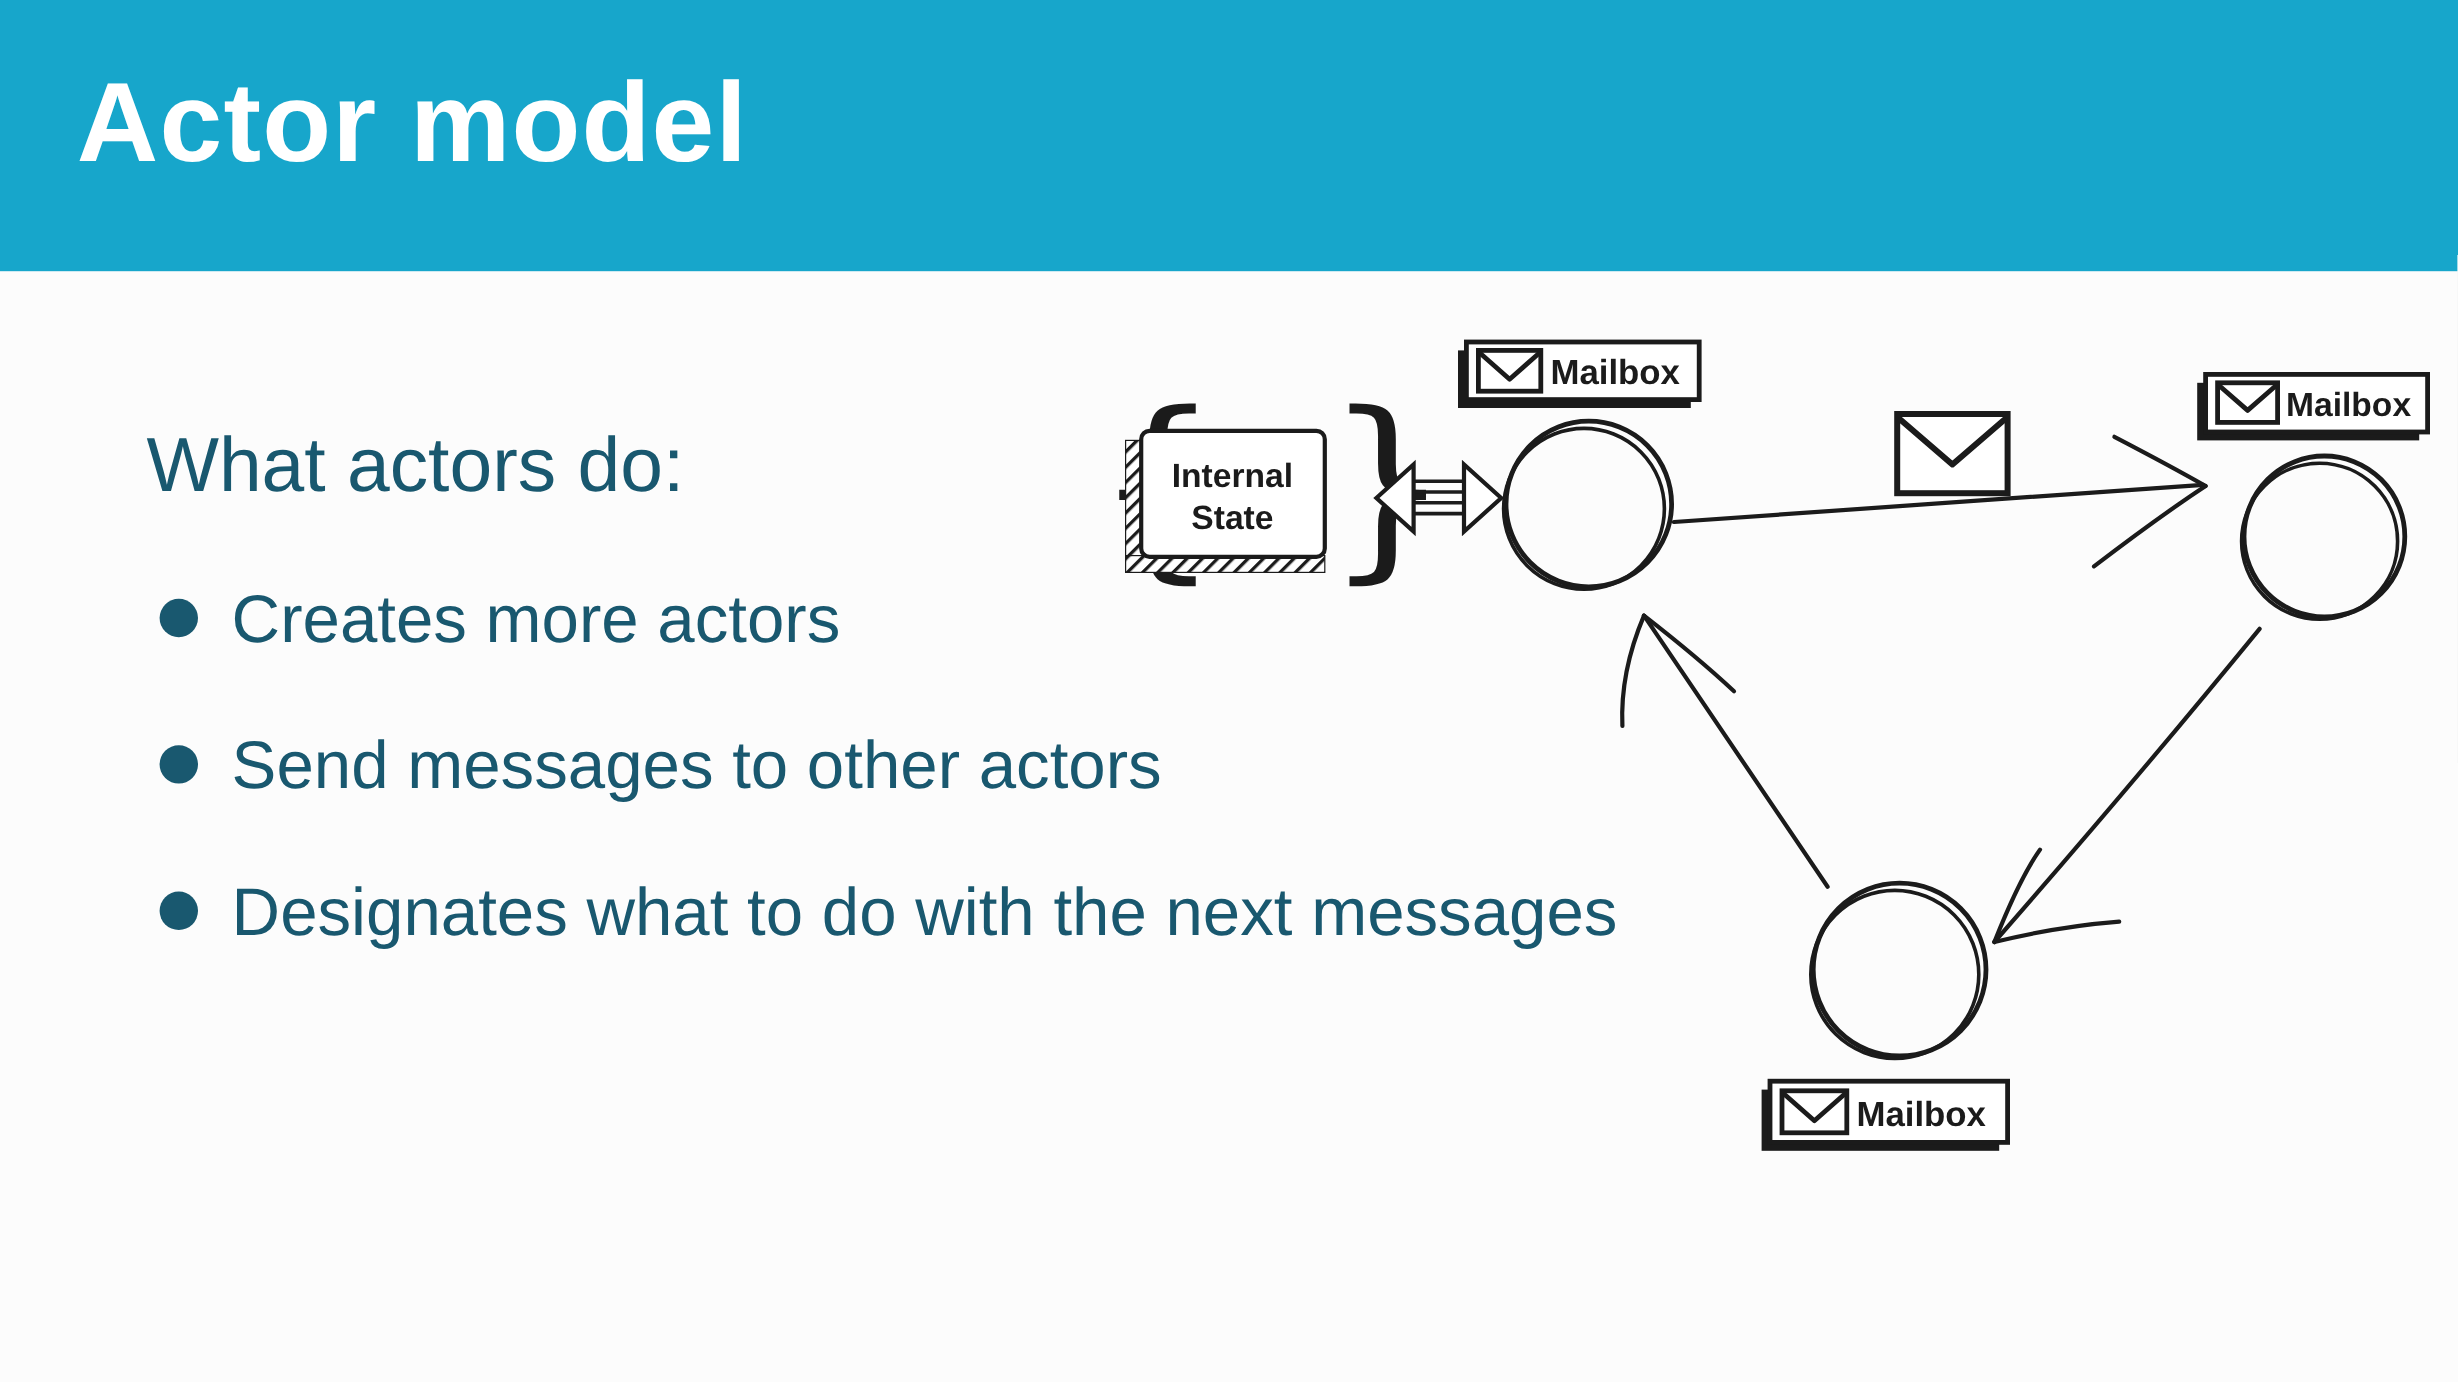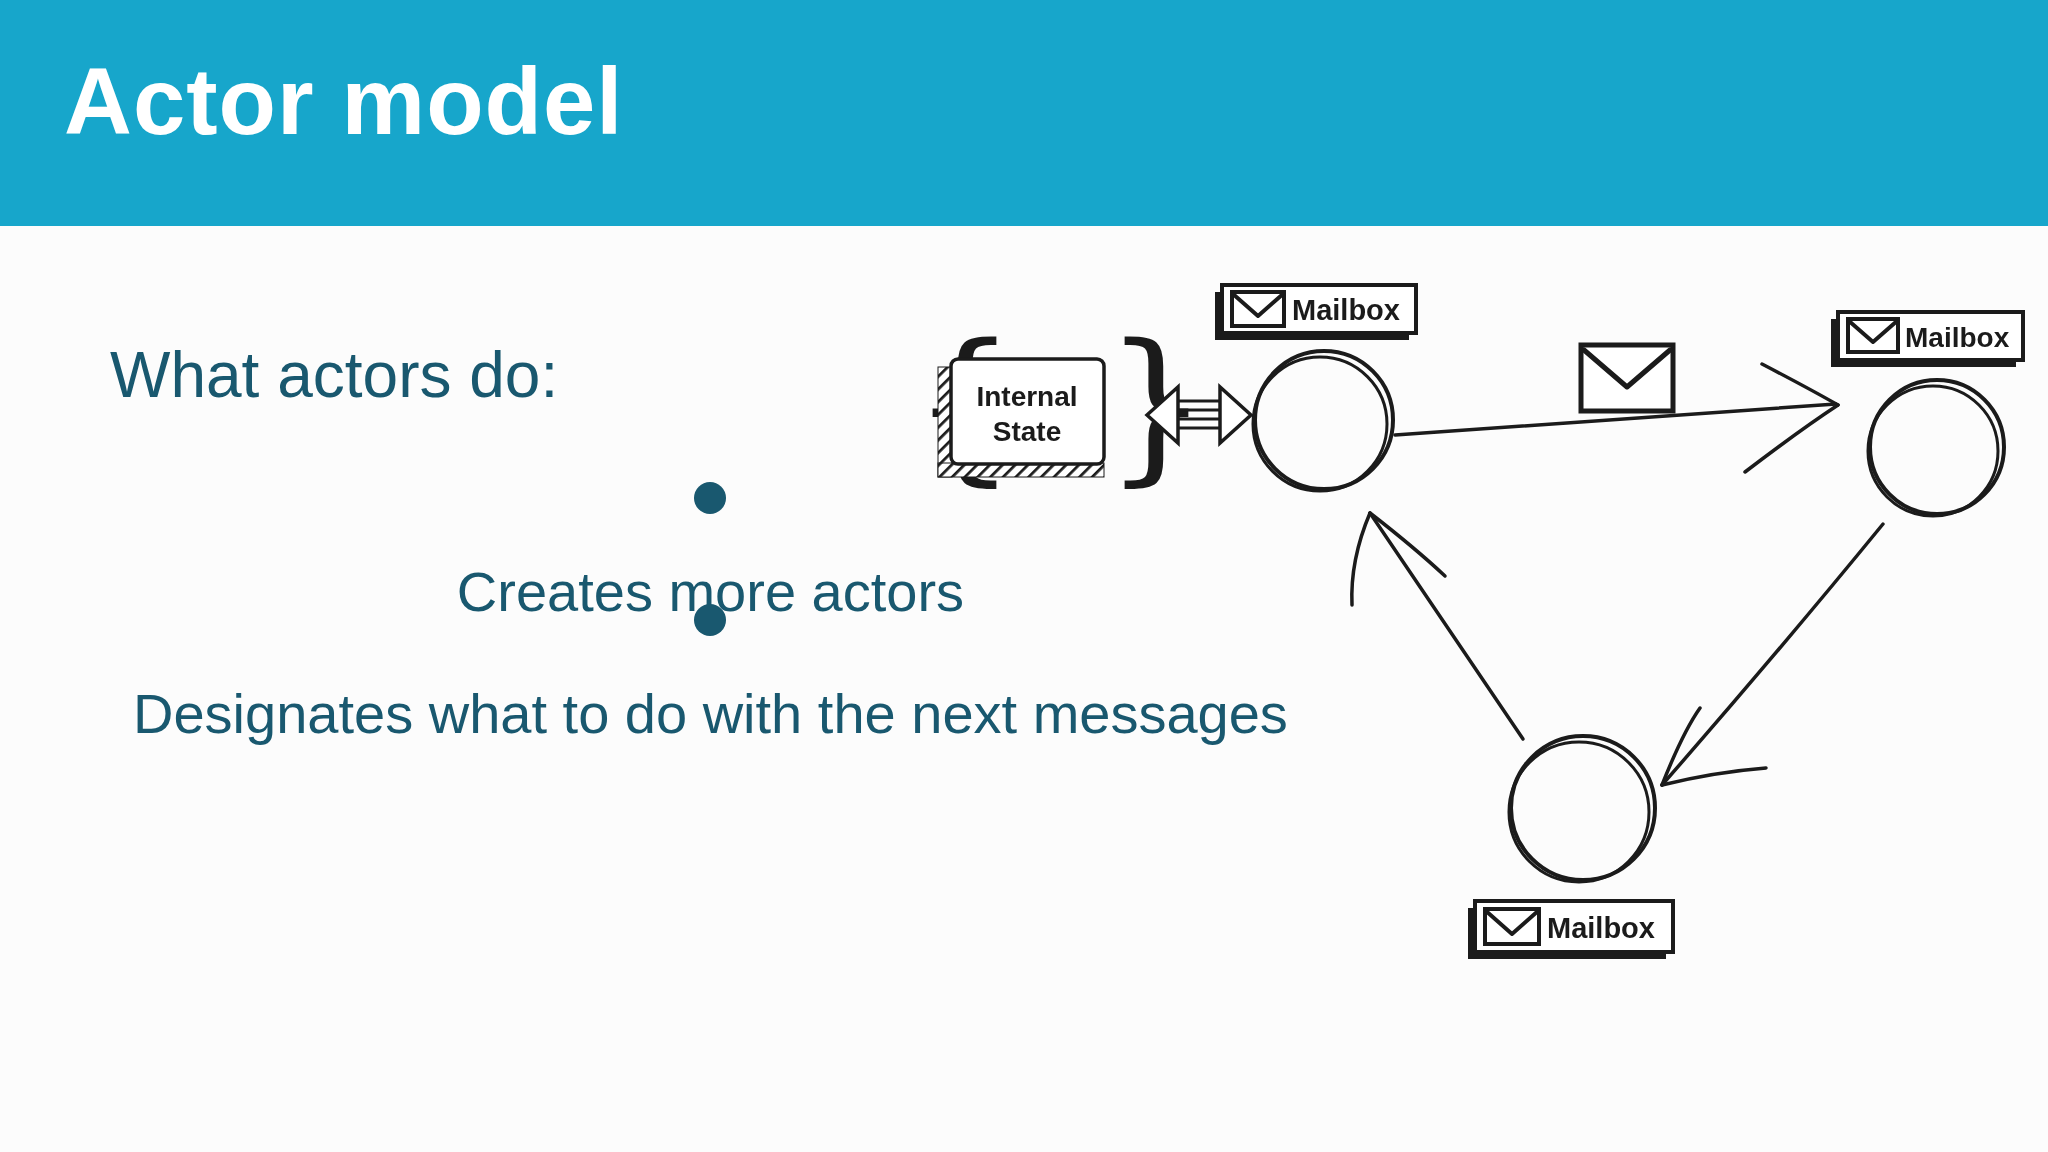--- a/index.html
+++ b/index.html
@@ -36,43 +36,42 @@
     margin:0;
     font-size:94px;
     font-weight:700;
     letter-spacing:1px;
     color:var(--title-text);
   }
   .heading{
     position:absolute;
     left:110px;
     top:338px;
-    margin:0;
+    margin:12px;
     font-size:64px;
     font-weight:400;
     color:var(--body-text);
   }
   .bullets{
     position:absolute;
     left:133px;
     top:482px;
     margin:0;
     padding:0;
     list-style:none;
   }
   .bullets li{
     display:flex;
     align-items:center;
-    gap:45px;
+    gap:28px;
     height:66px;
     margin-bottom:56px;
     font-size:56px;
     color:var(--body-text);
     white-space:nowrap;
-    flex-direction:column;
   }
   .dot{
     flex:0 0 auto;
     width:32px;
     height:32px;
     border-radius:50%;
     background:var(--body-text);
   }
   .diagram{
     position:absolute;
@@ -111,20 +110,24 @@
 
   <p class="heading">What actors do:</p>
 
   <ul class="bullets">
     <li>
       <span class="dot"></span>
       <span>Creates more actors</span>
     </li>
     <li>
       <span class="dot"></span>
+      <span>Send messages to other actors</span>
+    </li>
+    <li>
+      <span class="dot"></span>
       <span>Designates what to do with the next messages</span>
     </li>
   </ul>
 
   <svg class="diagram" viewBox="0 0 1148 720" xmlns="http://www.w3.org/2000/svg">
     <defs>
       <pattern id="hatch" width="9" height="9" patternUnits="userSpaceOnUse" patternTransform="rotate(45)">
         <rect width="9" height="9" fill="#ffffff"></rect>
         <line x1="1" y1="0" x2="1" y2="9" stroke="#1b1b1b" stroke-width="3.5"></line>
       </pattern>

